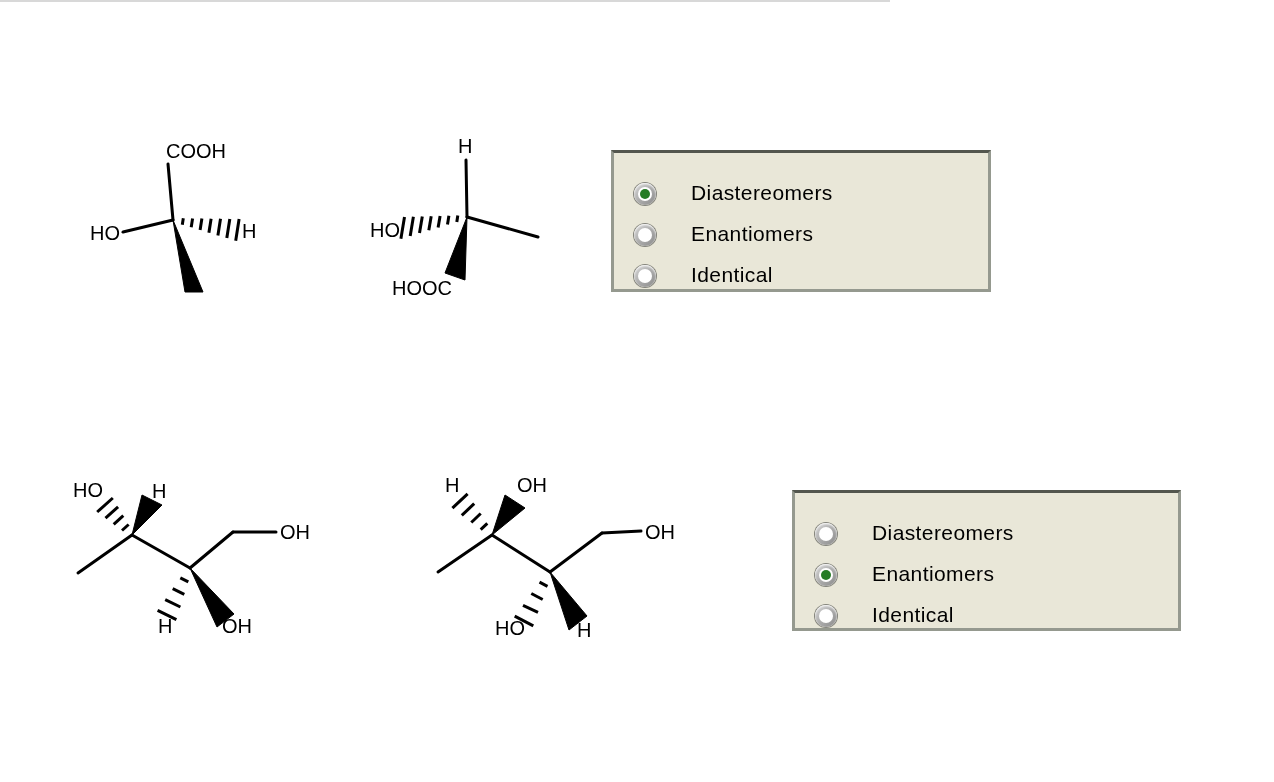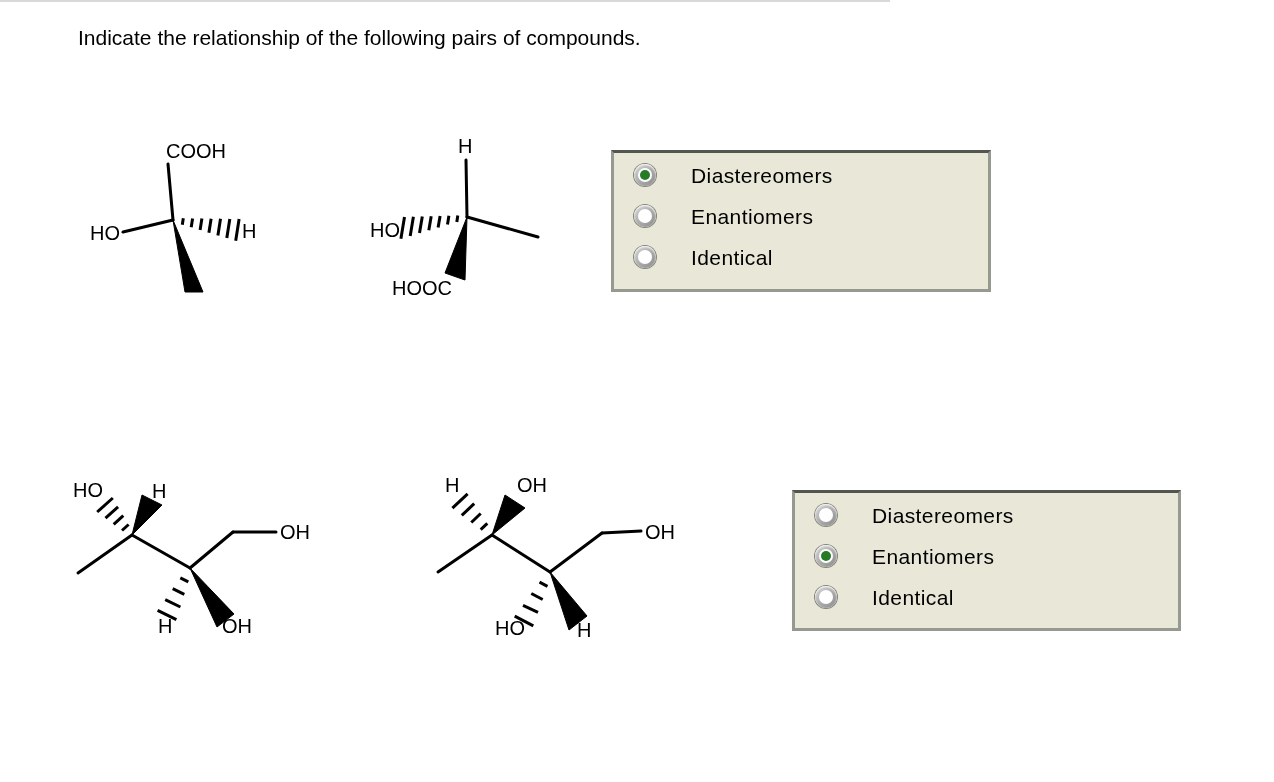--- a/index.html
+++ b/index.html
@@ -18,21 +18,21 @@
   svg.mol line.hash{stroke:#000;stroke-width:3;stroke-linecap:butt;}
   svg.mol polygon.wedge{fill:#000;stroke:#000;stroke-width:1;stroke-linejoin:round;}
   svg.mol text{font-family:"Liberation Sans","DejaVu Sans",sans-serif;font-size:20px;fill:#000;}
   .panel{
     position:absolute;background:#e9e7d8;box-sizing:border-box;
     border:3px solid #95998f;border-top:3px solid #53564e;
     padding-top:11px;padding-left:20px;
   }
   .panel-1{left:611px;top:150px;width:380px;height:142px;}
   .panel-2{left:792px;top:490px;width:389px;height:141px;}
-  .opt-row{display:flex;align-items:flex-start;height:41px;}
+  .opt-row{display:flex;align-items:flex-end;height:41px;}
   .radio{
     width:22px;height:22px;border-radius:50%;flex:0 0 auto;
     background:linear-gradient(135deg,#d8d8d8 0%,#a9a9a9 55%,#8b8b8b 100%);
     box-shadow:0 0 0 1px #84847c, inset 0 1px 2px #ffffff;
     display:flex;align-items:center;justify-content:center;cursor:pointer;
   }
   .radio-inner{
     width:14px;height:14px;border-radius:50%;background:#ffffff;
     display:flex;align-items:center;justify-content:center;
   }
@@ -40,21 +40,20 @@
   .radio.checked .dot{display:block;}
   .opt-label{margin-left:35px;font-size:21px;letter-spacing:0.4px;cursor:pointer;}
 </style>
 </head>
 <body>
 
 <div class="canvas">
 
   <div class="top-rule"></div>
 
-  <div class="title">Indicate the relationship of the following pairs of compounds.</div>
 
   <svg class="mol mol1" width="200" height="175" viewBox="0 0 200 175">
     <line class="bond" x1="98" y1="92" x2="93" y2="36"></line>
     <line class="bond" x1="98" y1="92" x2="48" y2="104"></line>
     <polygon class="wedge" points="98,92 110,164 128,164"></polygon>
     <g>
       <line class="hash" x1="107.3" y1="96.7" x2="108.3" y2="90.3"></line>
       <line class="hash" x1="116.2" y1="99.3" x2="117.6" y2="90.5"></line>
       <line class="hash" x1="125.1" y1="102.0" x2="126.9" y2="90.6"></line>
       <line class="hash" x1="133.9" y1="104.7" x2="136.1" y2="90.7"></line>

